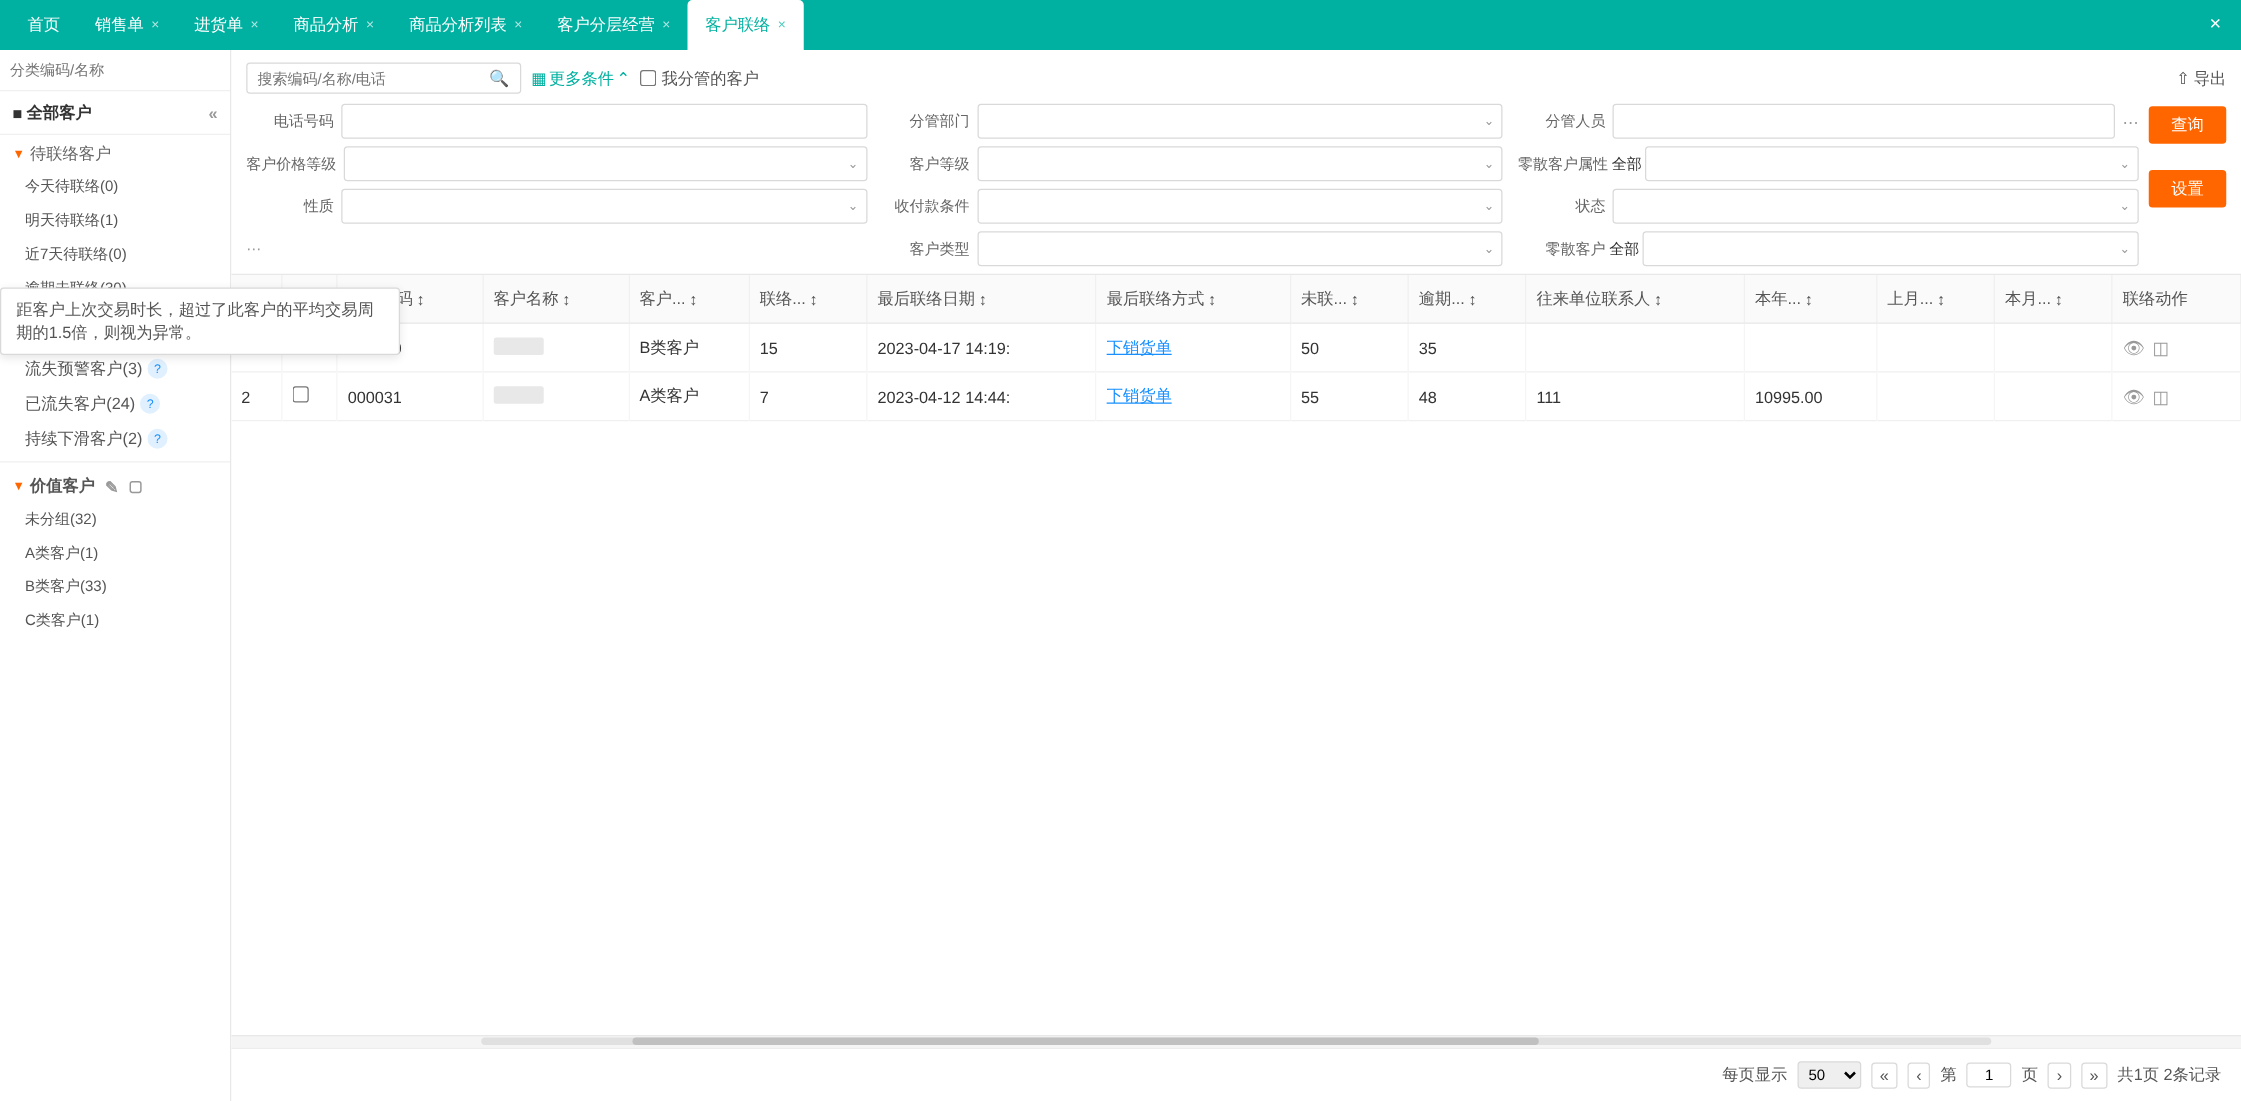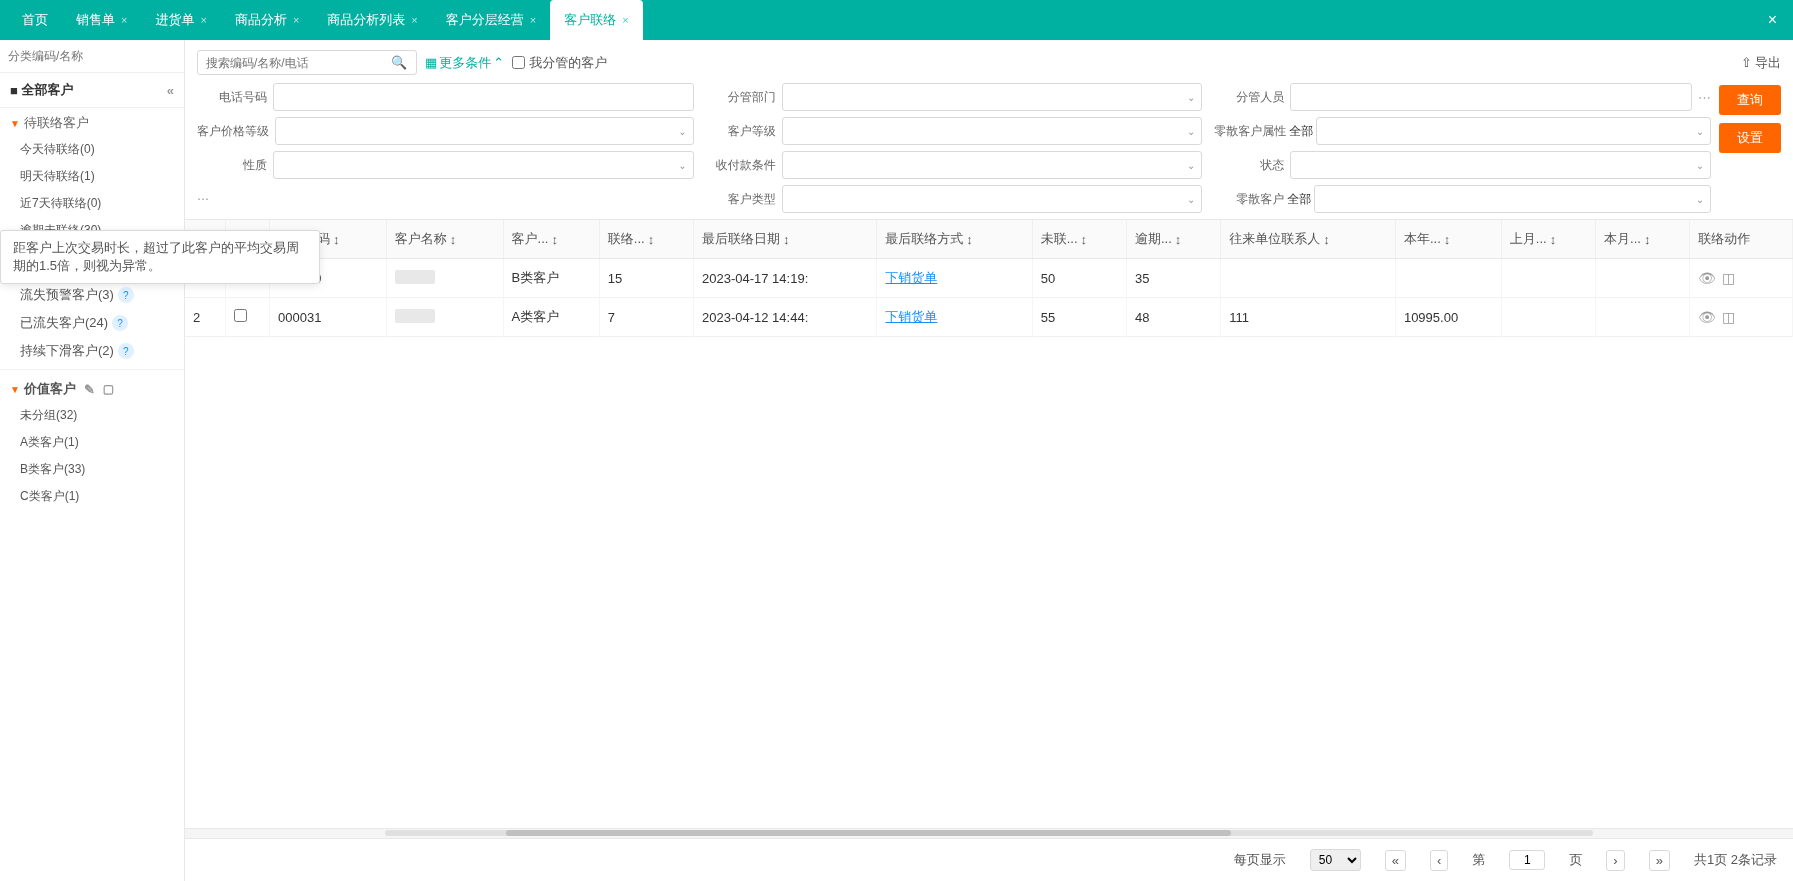--- a/index.html
+++ b/index.html
@@ -234,21 +234,21 @@
       border: none;
       border-radius: 3px;
       padding: 6px 16px;
       cursor: pointer;
       font-size: 13px;
       margin-top: 4px;
     }
     .btn-group-right {
       display: flex;
       flex-direction: column;
-      gap: 4px;
+      gap: 17px;
     }
     .filter-inline-label {
       font-size: 12px;
       color: #333;
       white-space: nowrap;
     }
 
     
     .table-area {
       flex: 1;
@@ -293,21 +293,21 @@
     .link-text { color: #1890ff; text-decoration: underline; cursor: pointer; }
     .action-icons { display: flex; gap: 6px; }
     .action-icon { color: #999; cursor: pointer; font-size: 14px; }
 
     
     .pagination {
       padding: 10px 16px;
       display: flex;
       align-items: center;
       justify-content: flex-end;
-      gap: 24px;
+      gap: 8px;
       border-top: 1px solid #e8e8e8;
       font-size: 12px;
       color: #555;
     }
     .pagination select {
       border: 1px solid #d9d9d9;
       border-radius: 3px;
       padding: 2px 4px;
       font-size: 12px;
     }

